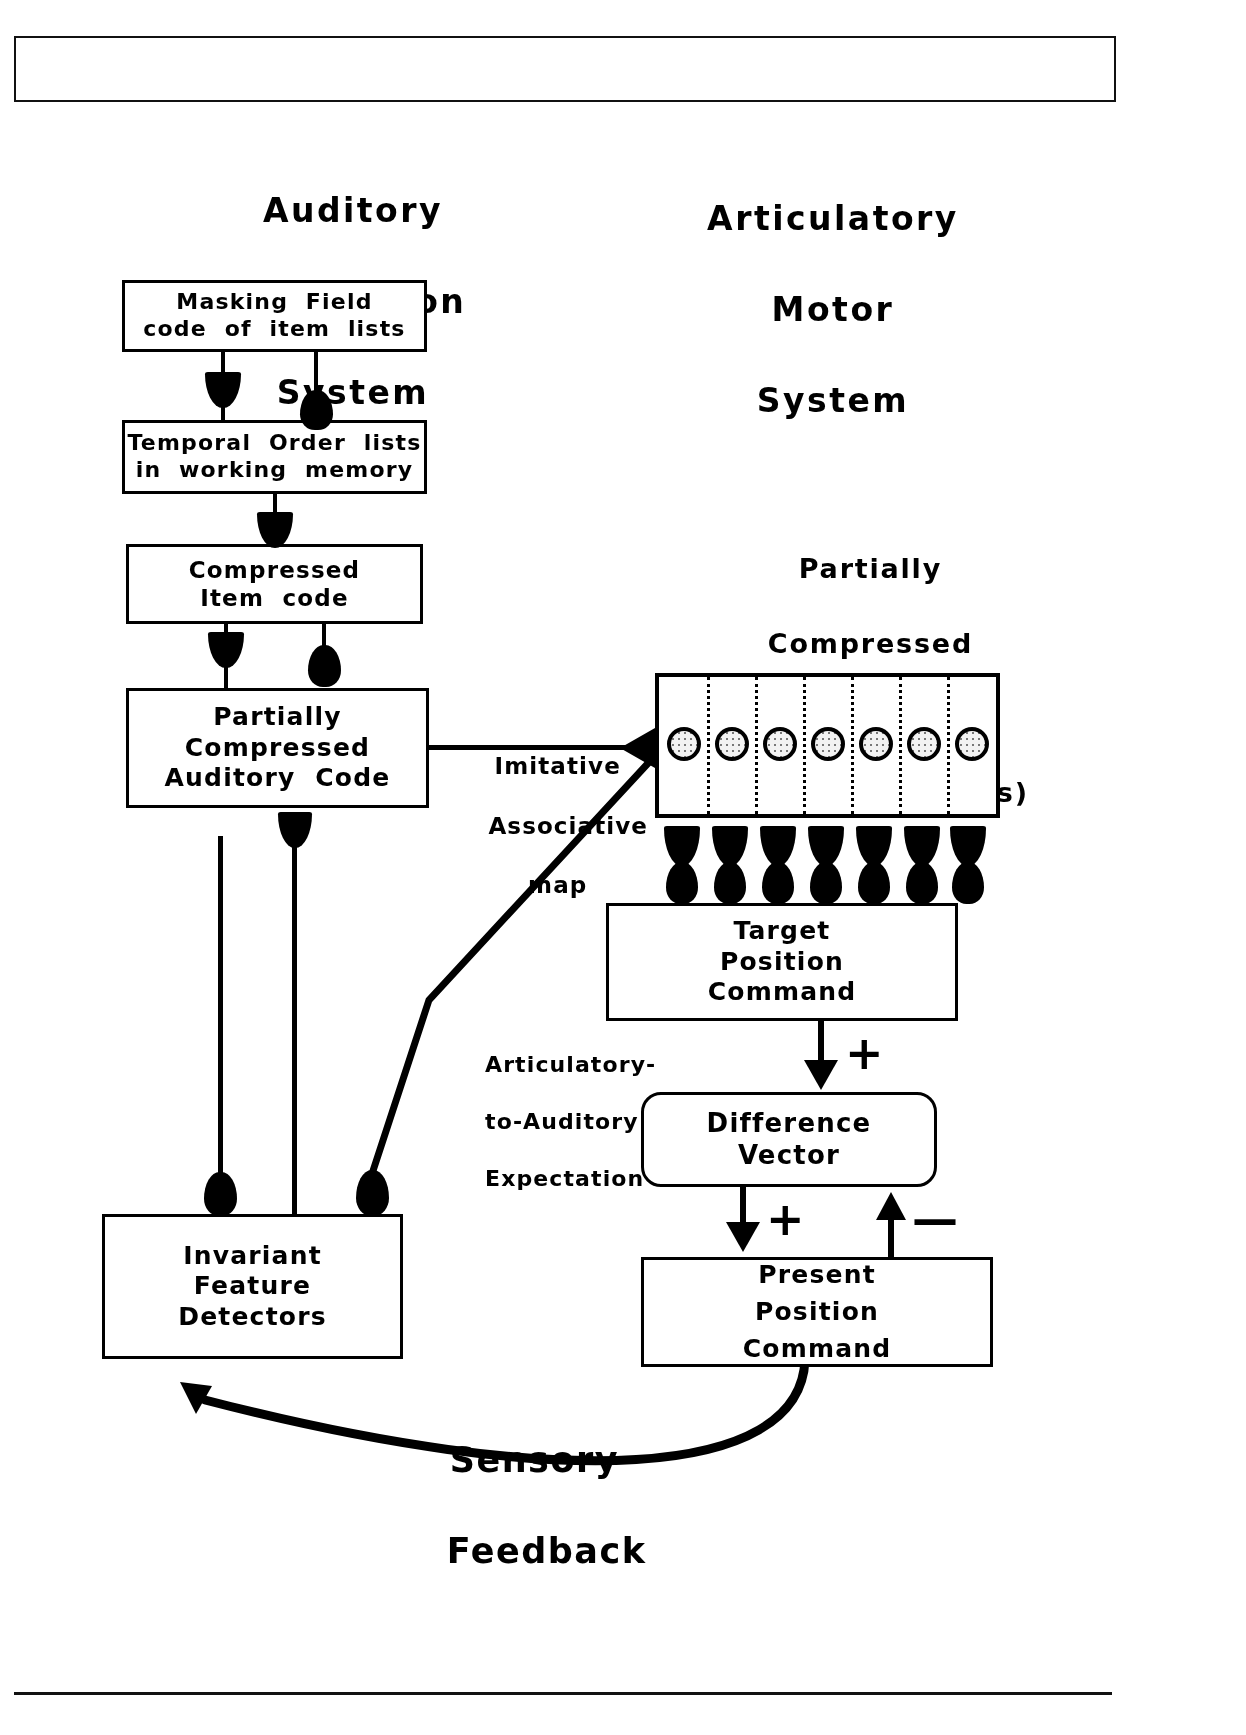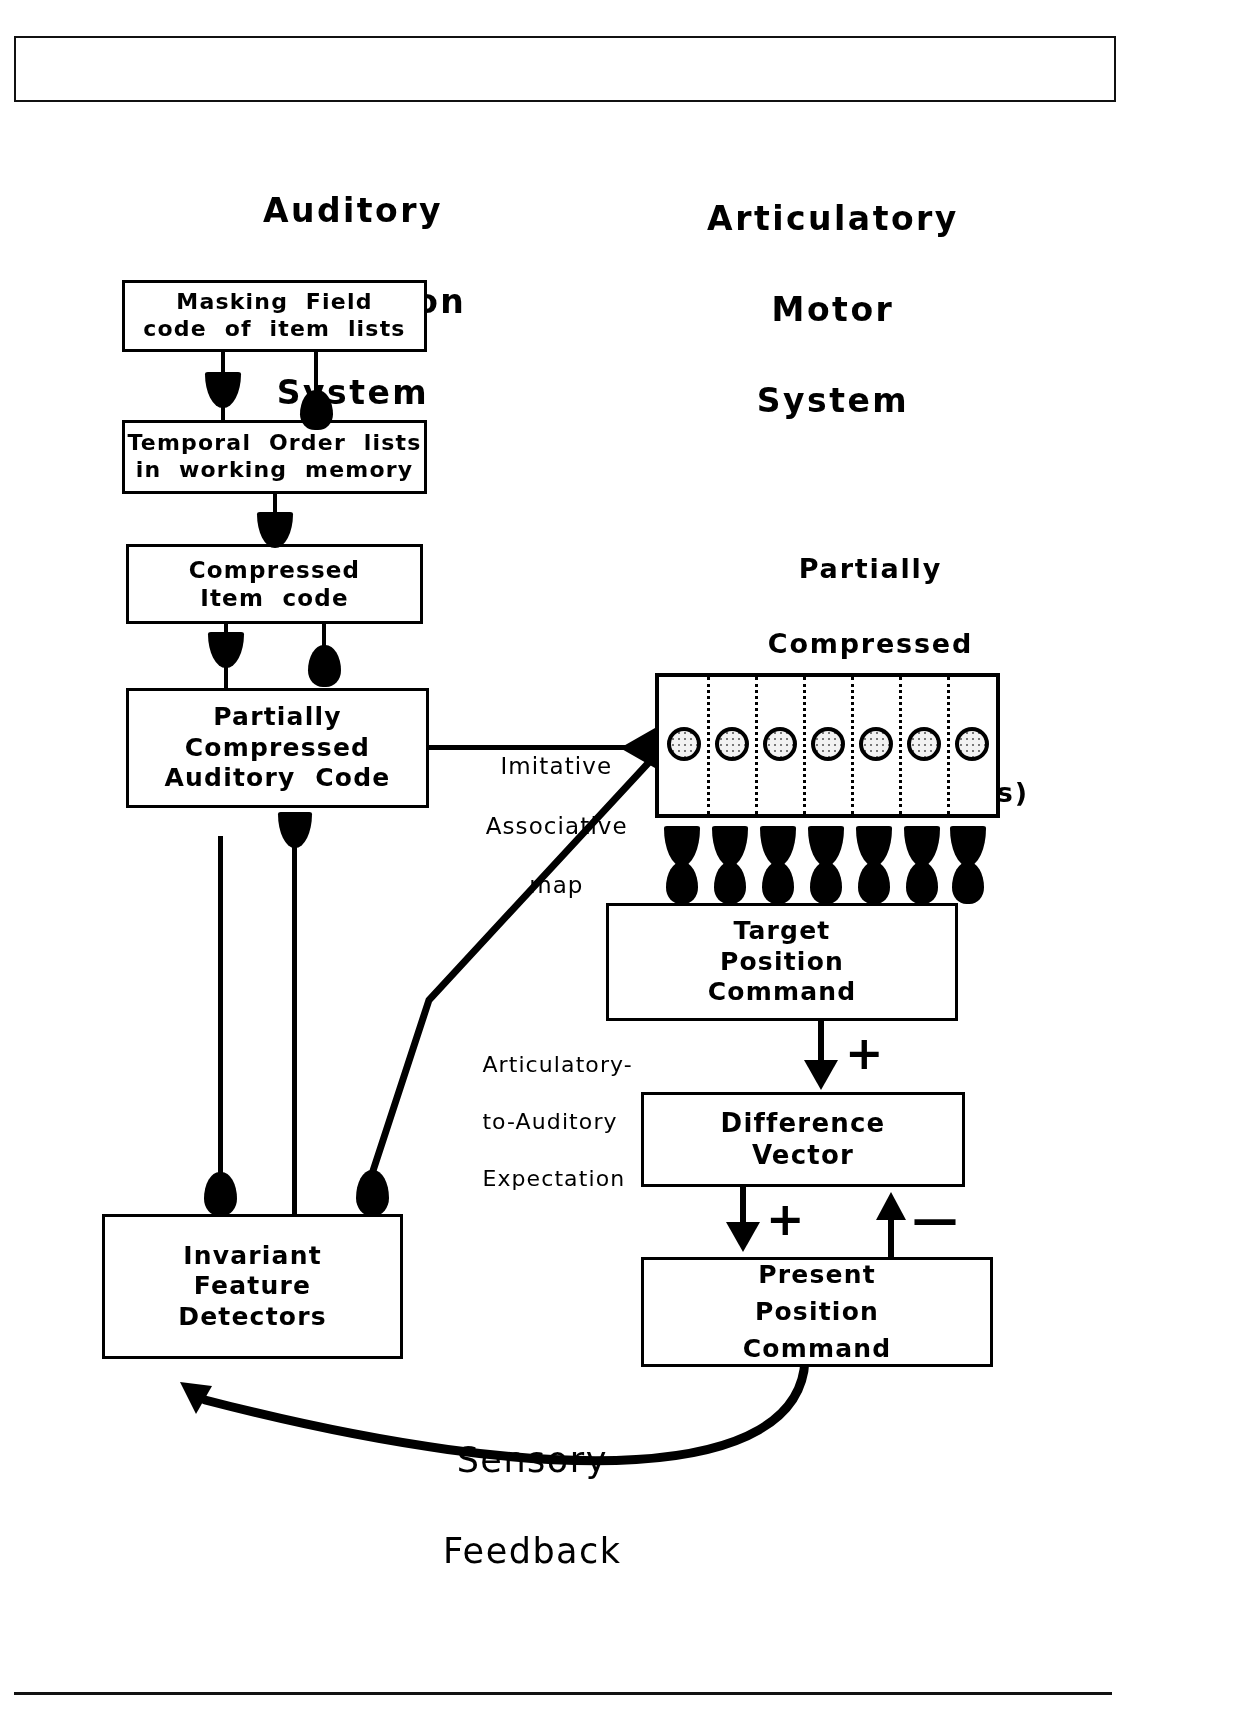--- a/index.html
+++ b/index.html
@@ -49,21 +49,21 @@
   .heading{
     position:absolute;
     text-align:center;
     font-weight:700;
     letter-spacing:2.5px;
     line-height:1.38;
     white-space:pre;
   }
   .sublabel{
     position:absolute;
-    font-weight:400;
+    font-weight:700;
     letter-spacing:1.1px;
     line-height:1.30;
     white-space:pre;
   }
 
   
   .vline{position:absolute;background:#000;}
   .hline{position:absolute;background:#000;}
 
   
@@ -268,21 +268,21 @@
     <div class="cup" style="left:950px;top:826px;width:36px;height:40px;"></div>
     <div class="bell" style="left:952px;top:862px;width:32px;height:42px;"></div>
   </div>
 
   <div class="dbox" style="left:606px;top:903px;width:352px;height:118px;font-size:25px;">
     <span class="ln">Target</span>
     <span class="ln">Position</span>
     <span class="ln">Command</span>
   </div>
 
-  <div class="dbox" style="left:641px;top:1092px;width:324px;height:95px;font-size:26px;">
+  <div class="dbox" style="left:641px;top:1092px;width:296px;height:95px;font-size:26px;border-radius:20px;">
     <span class="ln">Difference</span>
     <span class="ln">Vector</span>
   </div>
 
   <div class="dbox" style="left:641px;top:1257px;width:352px;height:110px;font-size:25px;justify-content:space-between;">
     <span class="ln">Present</span>
     <span class="ln">Position</span>
     <span class="ln">Command</span>
   </div>
 

